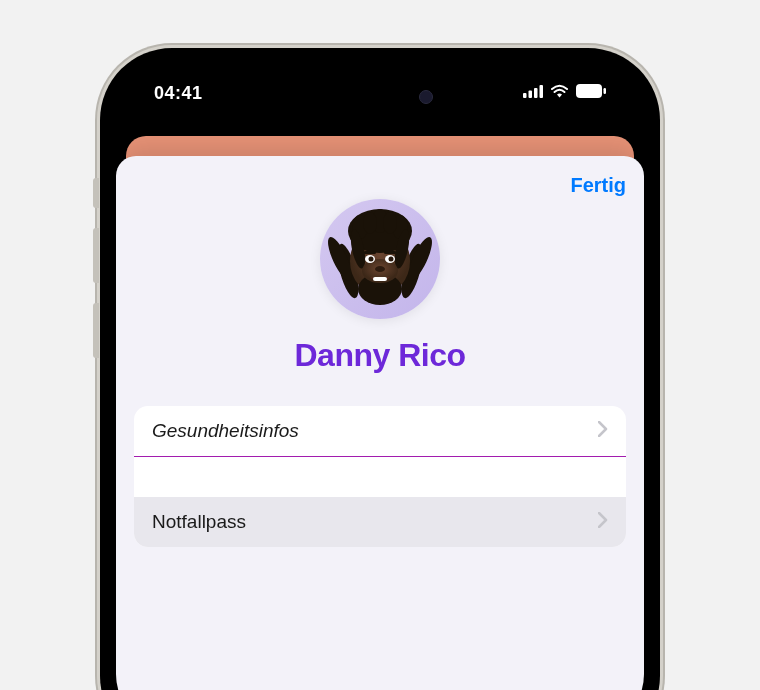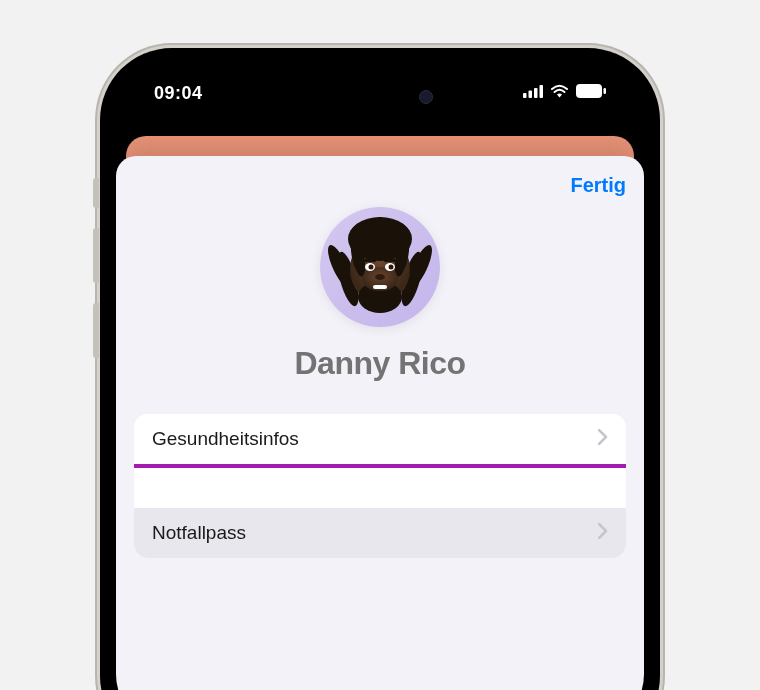--- a/index.html
+++ b/index.html
@@ -124,21 +124,21 @@
       bottom: 0;
       background: #f3f2f9;
       border-radius: 20px 20px 0 0;
       padding: 18px 18px 0 18px;
       box-shadow: 0 -8px 30px rgba(0,0,0,0.15);
     }
     
     .modal-header {
       display: flex;
       justify-content: flex-end;
-      margin-bottom: 10px;
+      margin-bottom: 2px;
     }
     
     .done-button {
       color: #007aff;
       font-size: 20px;
       font-weight: 600;
       background: none;
       border: none;
       cursor: pointer;
     }
@@ -164,40 +164,41 @@
     }
     
     .memoji {
       width: 100%;
       height: 100%;
     }
     
     .profile-name {
       font-size: 32px;
       font-weight: 700;
-      color: #737373;
+      color: #6d28d9;
       letter-spacing: -0.5px;
     }
     
     .list-group {
       background: #fff;
       border-radius: 14px;
       overflow: hidden;
     }
     
     .list-item {
       display: flex;
       align-items: center;
       justify-content: space-between;
       padding: 14px 18px;
       cursor: pointer;
     }
     
     .list-item:first-child {
-      border-bottom: 4px solid #a21caf;
+      border-bottom: 1px solid #a21caf;
+      font-style: italic;
     }
     
     .list-item.selected {
       background: #e8e7ed;
       margin-top: 40px;
     }
     
     .list-label {
       font-size: 19px;
       color: #1a1a1a;
@@ -218,21 +219,21 @@
     <div class="side-button btn-med"></div>
   </div>
 
   <div class="phone-screen">
 
     <div class="dynamic-island">
       <div class="camera-dot"></div>
     </div>
 
     <div class="status-bar">
-      <div class="status-time">09:04</div>
+      <div class="status-time">04:41</div>
       <div class="status-right">
         <span>
           <svg width="20" height="13" viewBox="0 0 20 13">
             <rect x="0" y="8" width="3.5" height="5" rx="1" fill="#fff"></rect>
             <rect x="5.5" y="5.5" width="3.5" height="7.5" rx="1" fill="#fff"></rect>
             <rect x="11" y="3" width="3.5" height="10" rx="1" fill="#fff"></rect>
             <rect x="16.5" y="0" width="3.5" height="13" rx="1" fill="#fff"></rect>
           </svg>
         </span>
         <span>

